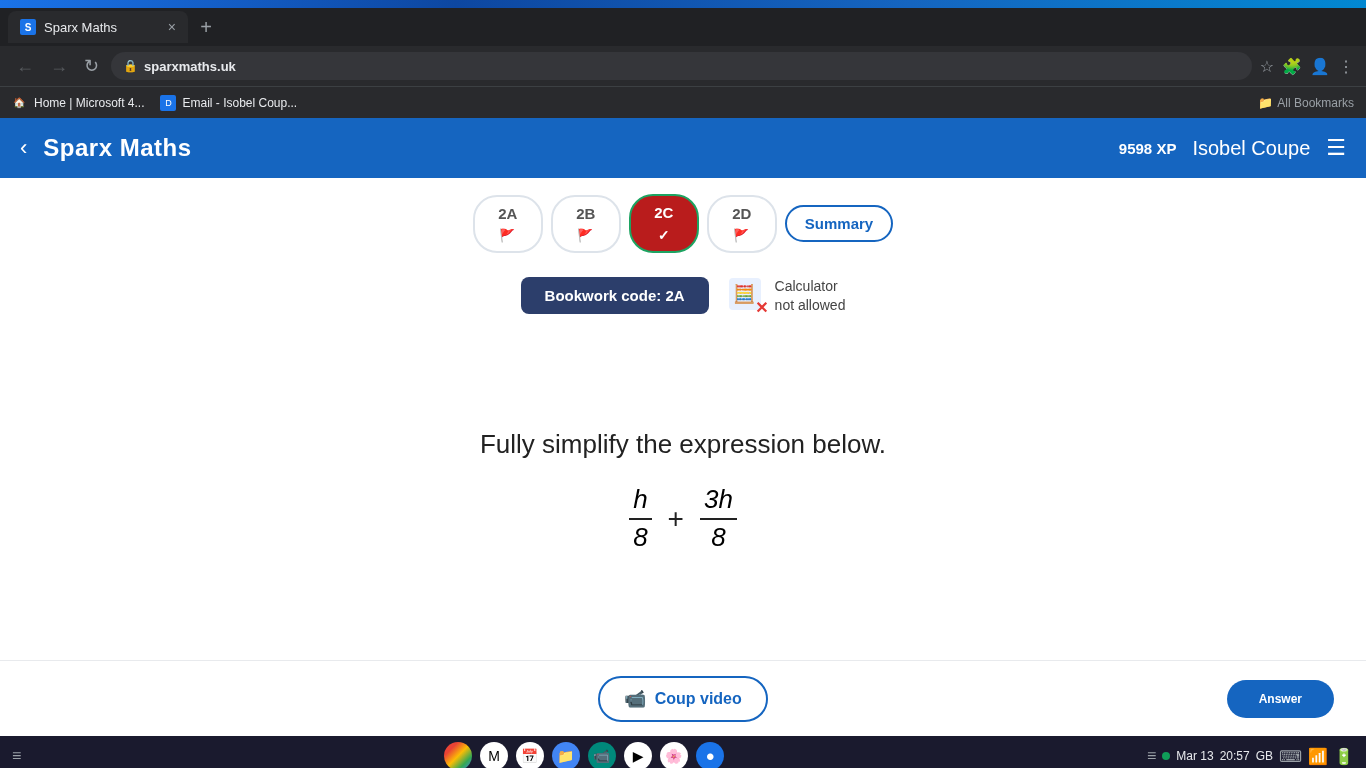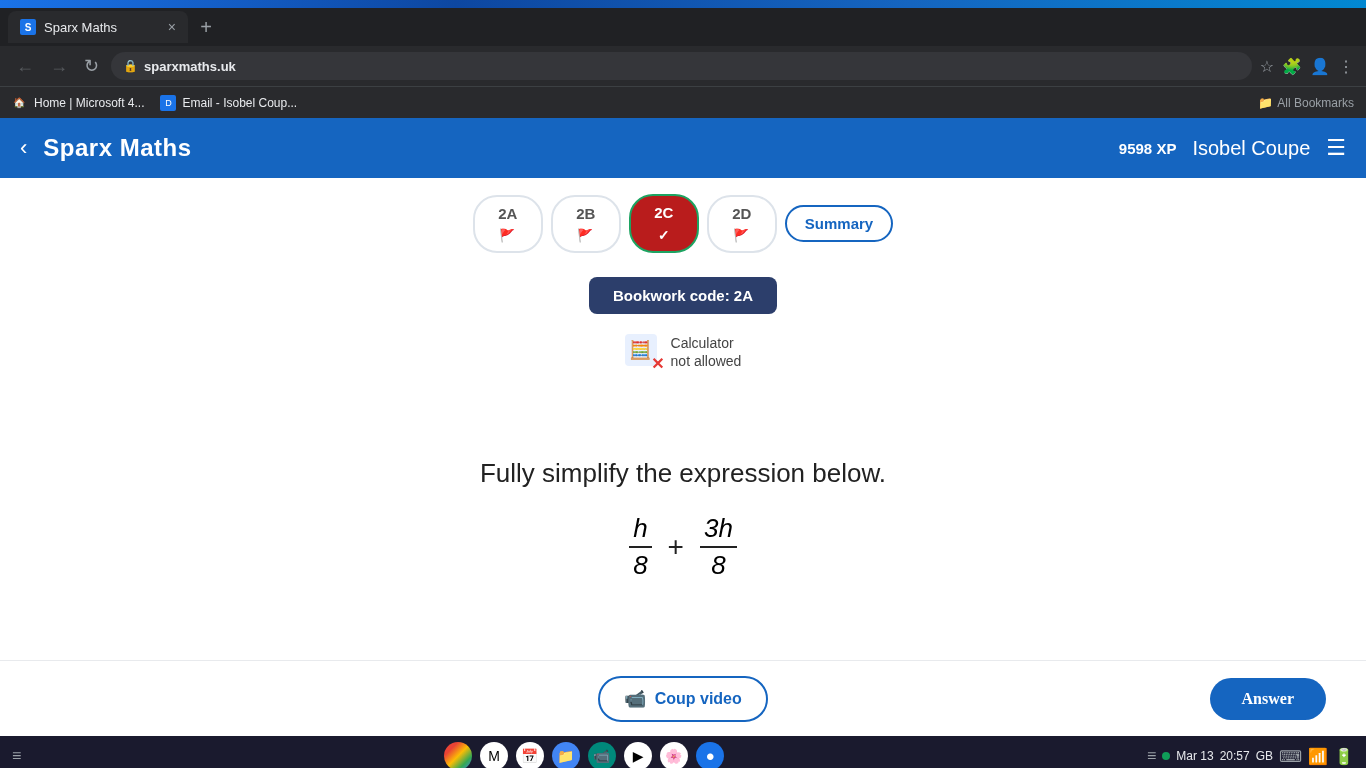--- a/index.html
+++ b/index.html
@@ -229,21 +229,20 @@
       text-align: center;
     }
     .notice-banner strong { font-weight: 700; }
 
     
     .bookwork-row {
       display: flex;
       align-items: center;
       gap: 20px;
       margin: 16px 0 8px 0;
-      flex-direction: column;
     }
     .bookwork-code {
       background: #2c3e6b;
       color: white;
       padding: 10px 24px;
       border-radius: 8px;
       font-size: 15px;
       font-weight: 600;
       cursor: pointer;
     }
@@ -351,30 +350,29 @@
       font-size: 16px;
       font-weight: 600;
       cursor: pointer;
     }
     .video-icon {
       font-size: 18px;
       color: #1565c0;
     }
     .answer-btn {
       position: absolute;
-      right: 40px;
+      right: 32px;
       background: #1565c0;
       color: white;
       border: none;
       border-radius: 24px;
       padding: 12px 32px;
-      font-size: 16px;
+      font-size: 12px;
       font-weight: 700;
       cursor: pointer;
-      font-family: Liberation Serif, serif;
     }
 
     
     .taskbar {
       height: 40px;
       background: #1a1a2e;
       display: flex;
       align-items: center;
       padding: 0 12px;
       gap: 8px;

